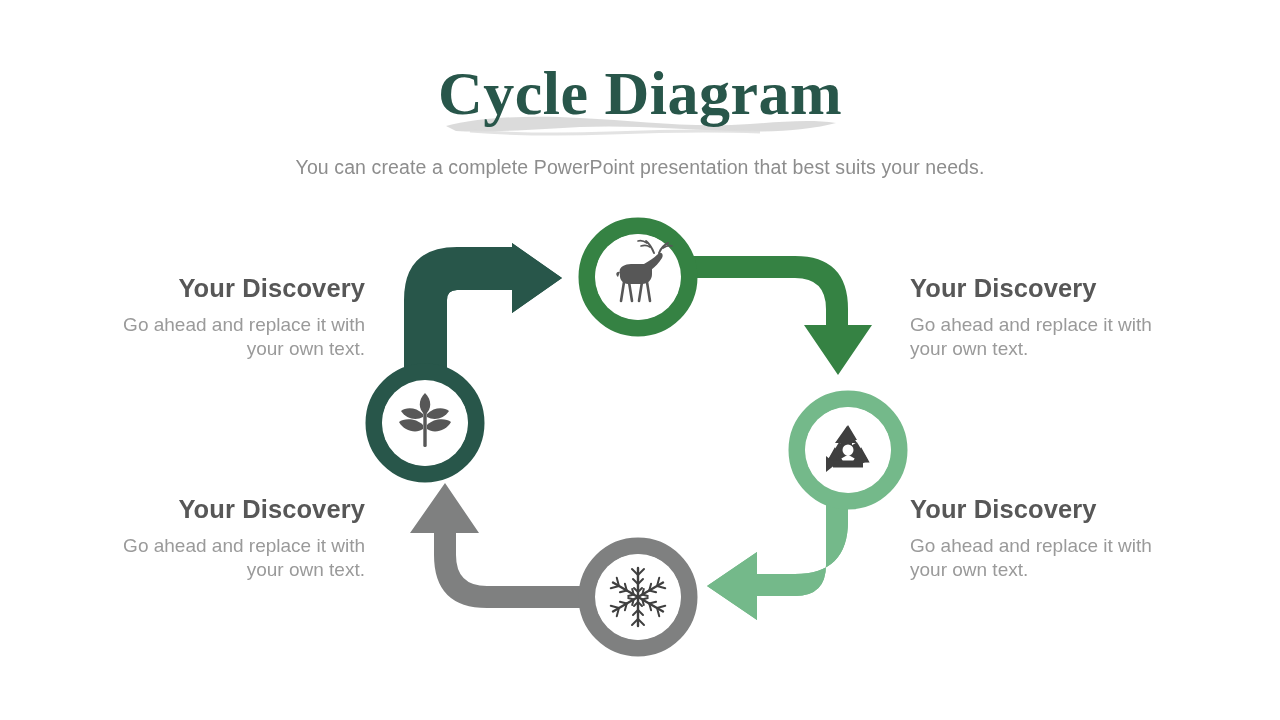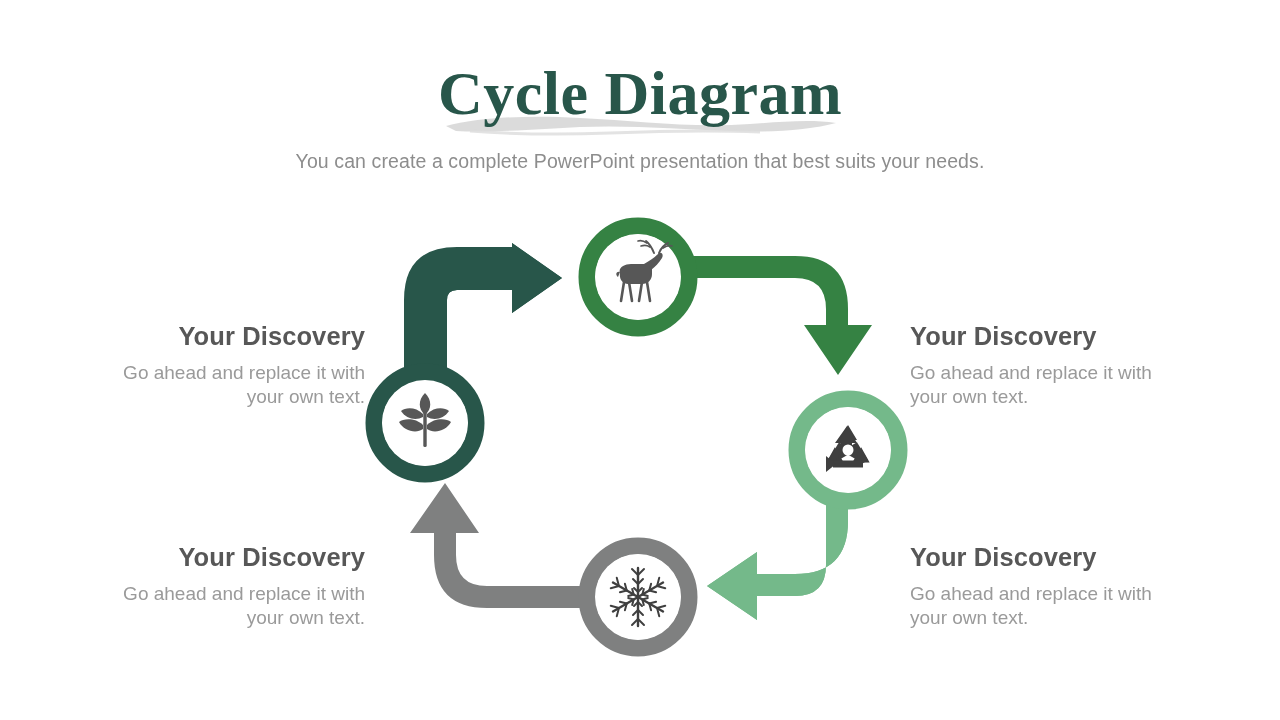--- a/index.html
+++ b/index.html
@@ -47,21 +47,21 @@
     font-weight: bold;
     font-size: 62px;
     line-height: 78px;
     letter-spacing: 0.5px;
     color: #28564a;
     z-index: 2;
   }
   .subtitle {
     position: absolute;
     left: 0;
-    top: 148px;
+    top: 154px;
     width: 1280px;
     text-align: center;
     font-size: 19.5px;
     line-height: 26px;
     color: #8d8d8d;
     letter-spacing: 0.1px;
   }
 
   
   #diagram {
@@ -69,21 +69,20 @@
     left: 0;
     top: 0;
     width: 1280px;
     height: 720px;
   }
 
   
   .txt-block {
     position: absolute;
     width: 250px;
-    margin-top: 48px;
   }
   .txt-block .hd {
     font-size: 25.5px;
     font-weight: bold;
     color: #575757;
     line-height: 32px;
     letter-spacing: 0.1px;
     white-space: nowrap;
   }
   .txt-block .bd {

